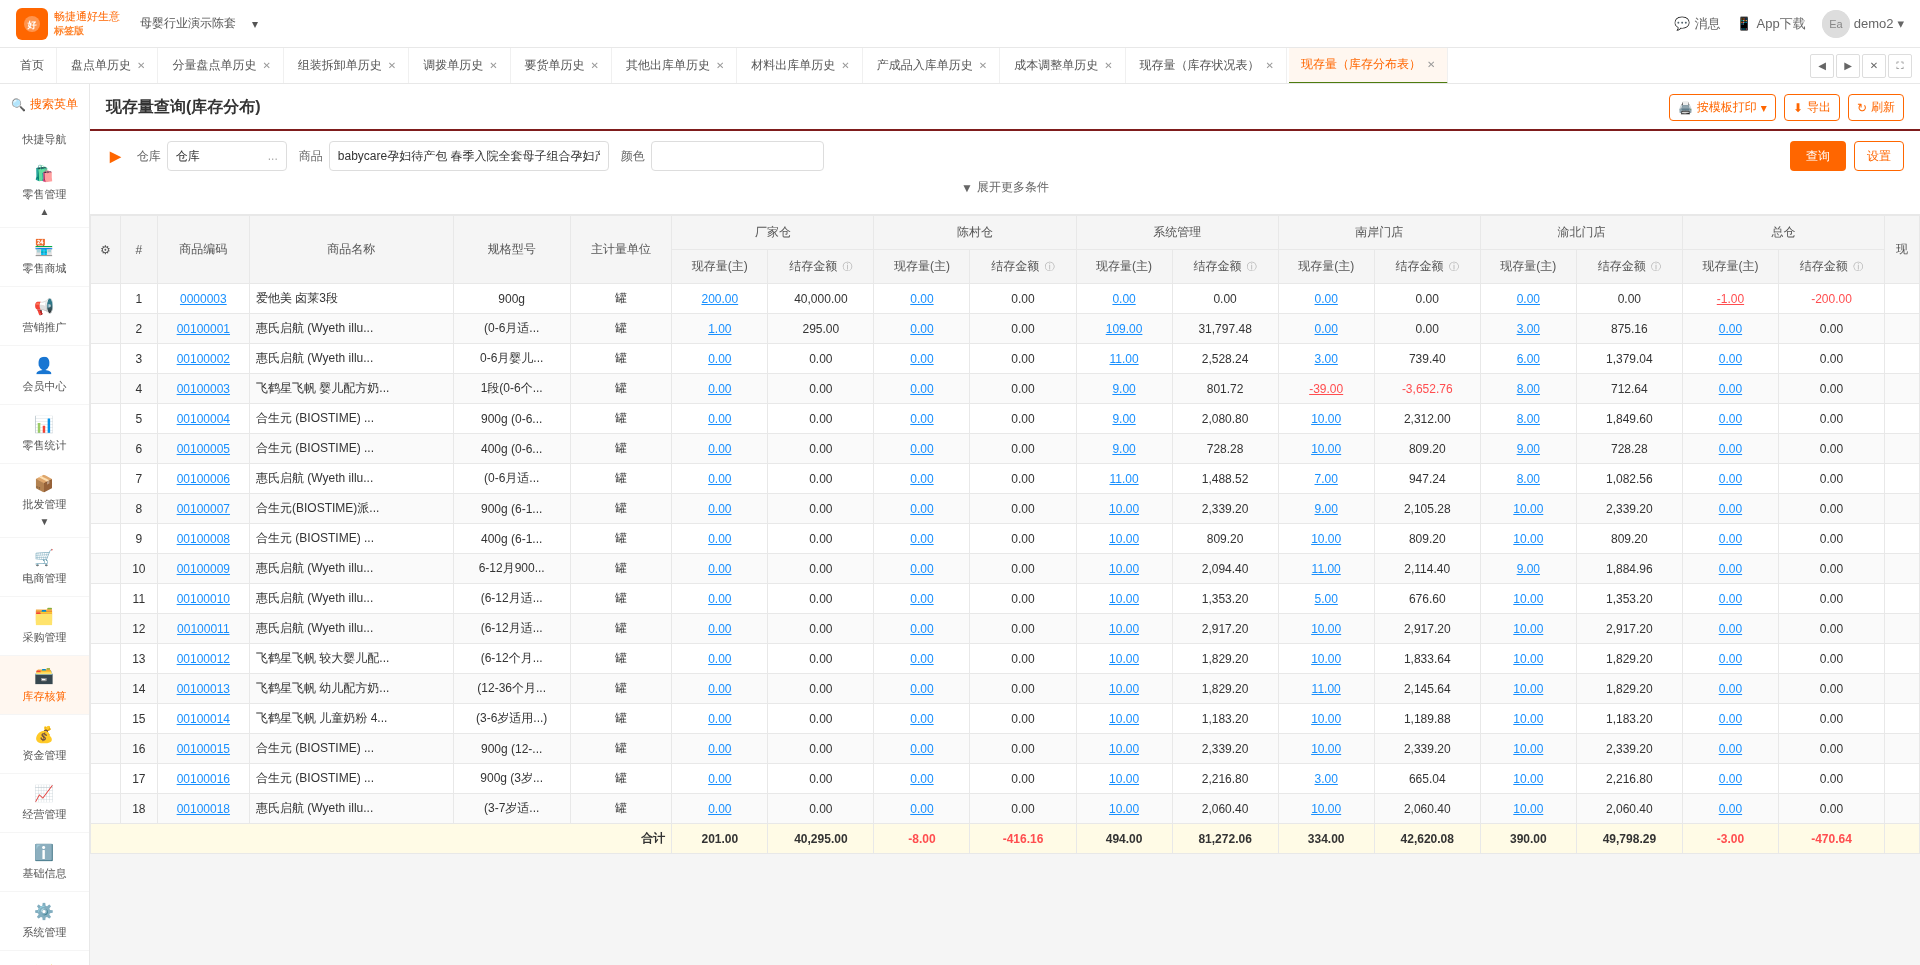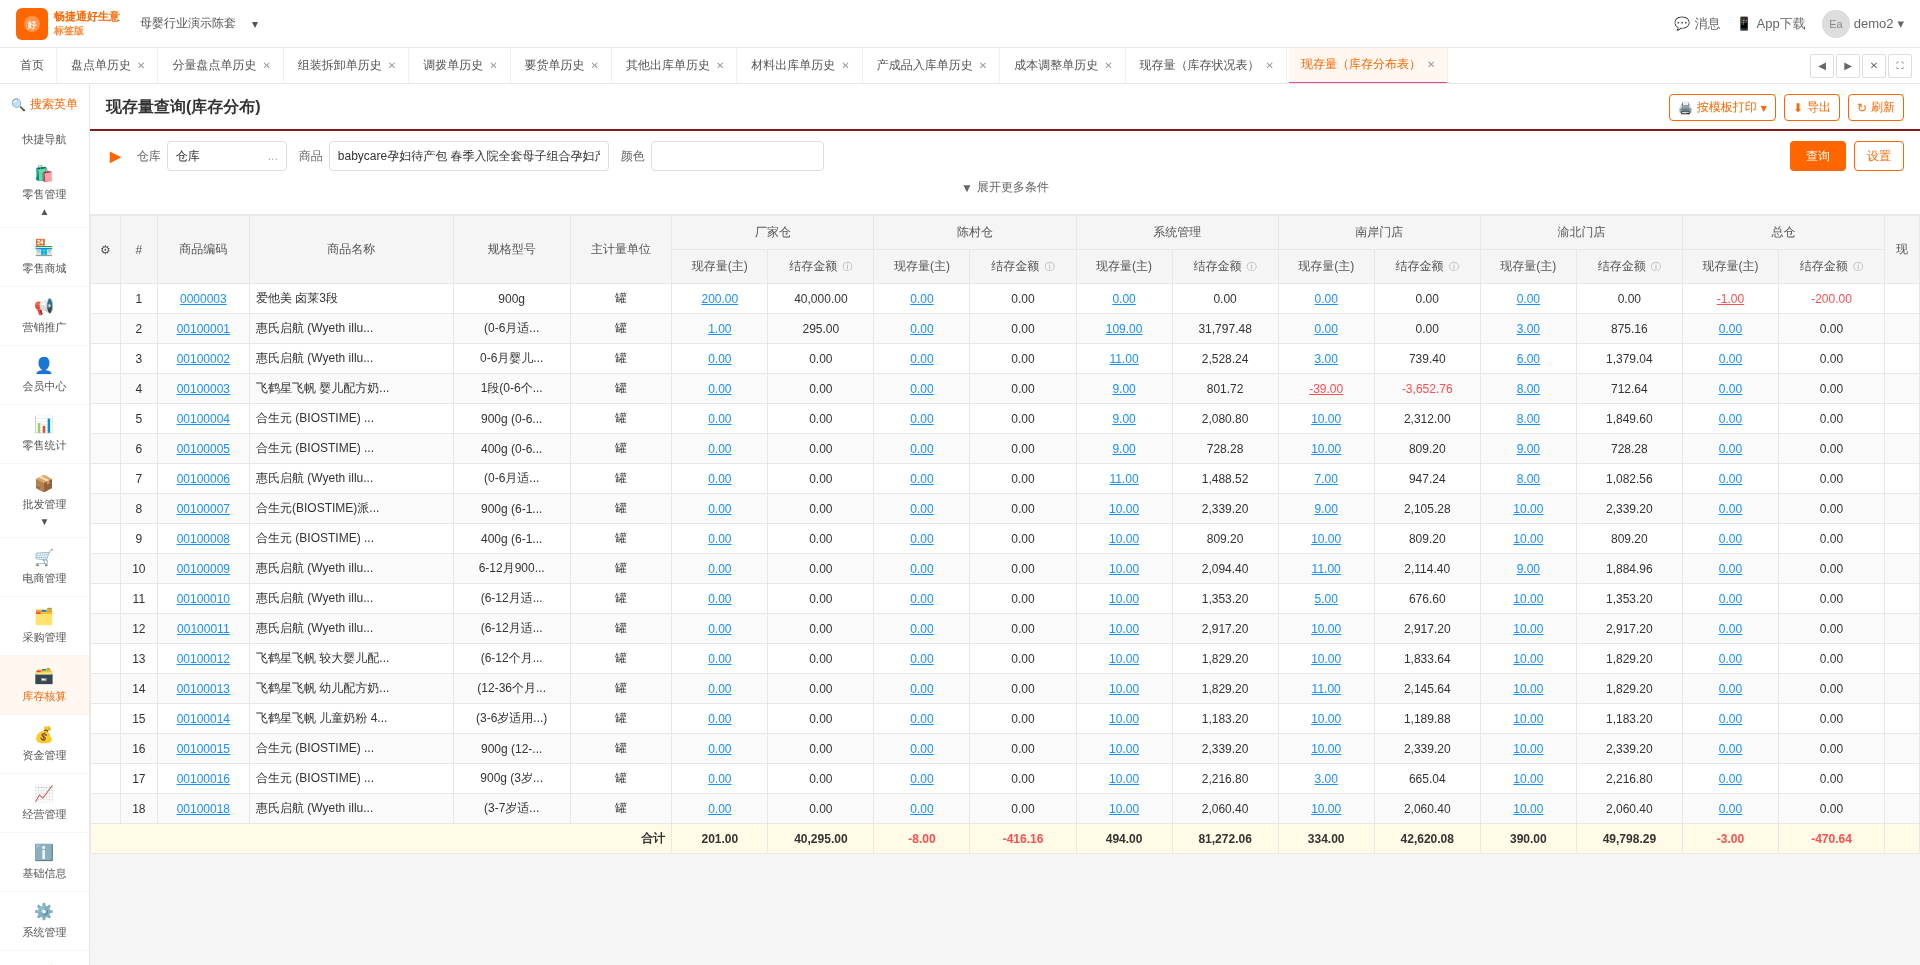--- a/index.html
+++ b/index.html
@@ -10,21 +10,21 @@
     .top-bar-left { display: flex; align-items: center; gap: 8px; }
     .logo-area { display: flex; align-items: center; gap: 6px; color: #ff6600; font-weight: bold; font-size: 13px; }
     .logo-icon { width: 32px; height: 32px; background: #ff6600; border-radius: 6px; display: flex; align-items: center; justify-content: center; color: #fff; font-size: 10px; }
     .top-bar-right { display: flex; align-items: center; gap: 16px; color: #666; font-size: 13px; }
     .top-bar-right-item { display: flex; align-items: center; gap: 4px; cursor: pointer; }
     .avatar { width: 28px; height: 28px; border-radius: 50%; background: #ddd; overflow: hidden; display: flex; justify-content: center; }
 
     
     .nav-tabs { height: 36px; background: #fff; display: flex; align-items: center; border-bottom: 1px solid #e8e8e8; overflow: hidden; padding-left: 8px; gap: 2px; }
     .nav-tab { height: 36px; padding: 0 12px; display: flex; align-items: center; gap: 6px; font-size: 12px; cursor: pointer; white-space: nowrap; border-right: 1px solid #f0f0f0; color: #555; flex-shrink: 0; }
-    .nav-tab.active { background: #fff7f0; color: #ff6600; border-bottom: 2px solid #ec4899; }
+    .nav-tab.active { background: #fff7f0; color: #ff6600; border-bottom: 2px solid #4d7c0f; }
     .nav-tab-close { color: #999; font-size: 10px; cursor: pointer; }
     .nav-tab-home { color: #555; font-weight: 500; }
     .nav-arrows { display: flex; align-items: center; margin-left: auto; gap: 2px; padding-right: 8px; flex-shrink: 0; }
     .nav-arrow-btn { width: 24px; height: 24px; display: flex; align-items: center; justify-content: center; border: 1px solid #ddd; background: #fff; cursor: pointer; color: #666; font-size: 10px; border-radius: 2px; }
 
     
     .layout { display: flex; height: calc(965px - 84px); }
 
     
     .sidebar { width: 90px; background: #fff; border-right: 1px solid #e8e8e8; display: flex; flex-direction: column; overflow-y: auto; flex-shrink: 0; }
@@ -89,21 +89,21 @@
 <div class="top-bar">
   <div class="top-bar-left">
     <div class="logo-area">
       <div class="logo-icon">
         <svg width="20" height="20" viewBox="0 0 20 20">
             <circle cx="10" cy="10" r="8" fill="#fff" opacity="0.3"></circle>
             <text x="10" y="14" text-anchor="middle" font-size="9" fill="#fff">好</text>
           </svg>
       </div>
       <div>
-        <div style="font-size:11px;color:#ff6600;font-weight:bold;">畅捷通好生意</div>
+        <div style="font-size:11px;color:#ff6600;font-weight:normal;">畅捷通好生意</div>
         <div style="font-size:10px;color:#ff8833;">标签版</div>
       </div>
     </div>
     <div style="margin-left:12px;display:flex;align-items:center;gap:16px;color:#555;font-size:12px;cursor:pointer;">
       <span>母婴行业演示陈套</span>
       <span>▾</span>
     </div>
   </div>
   <div class="top-bar-right">
     <div class="top-bar-right-item">

